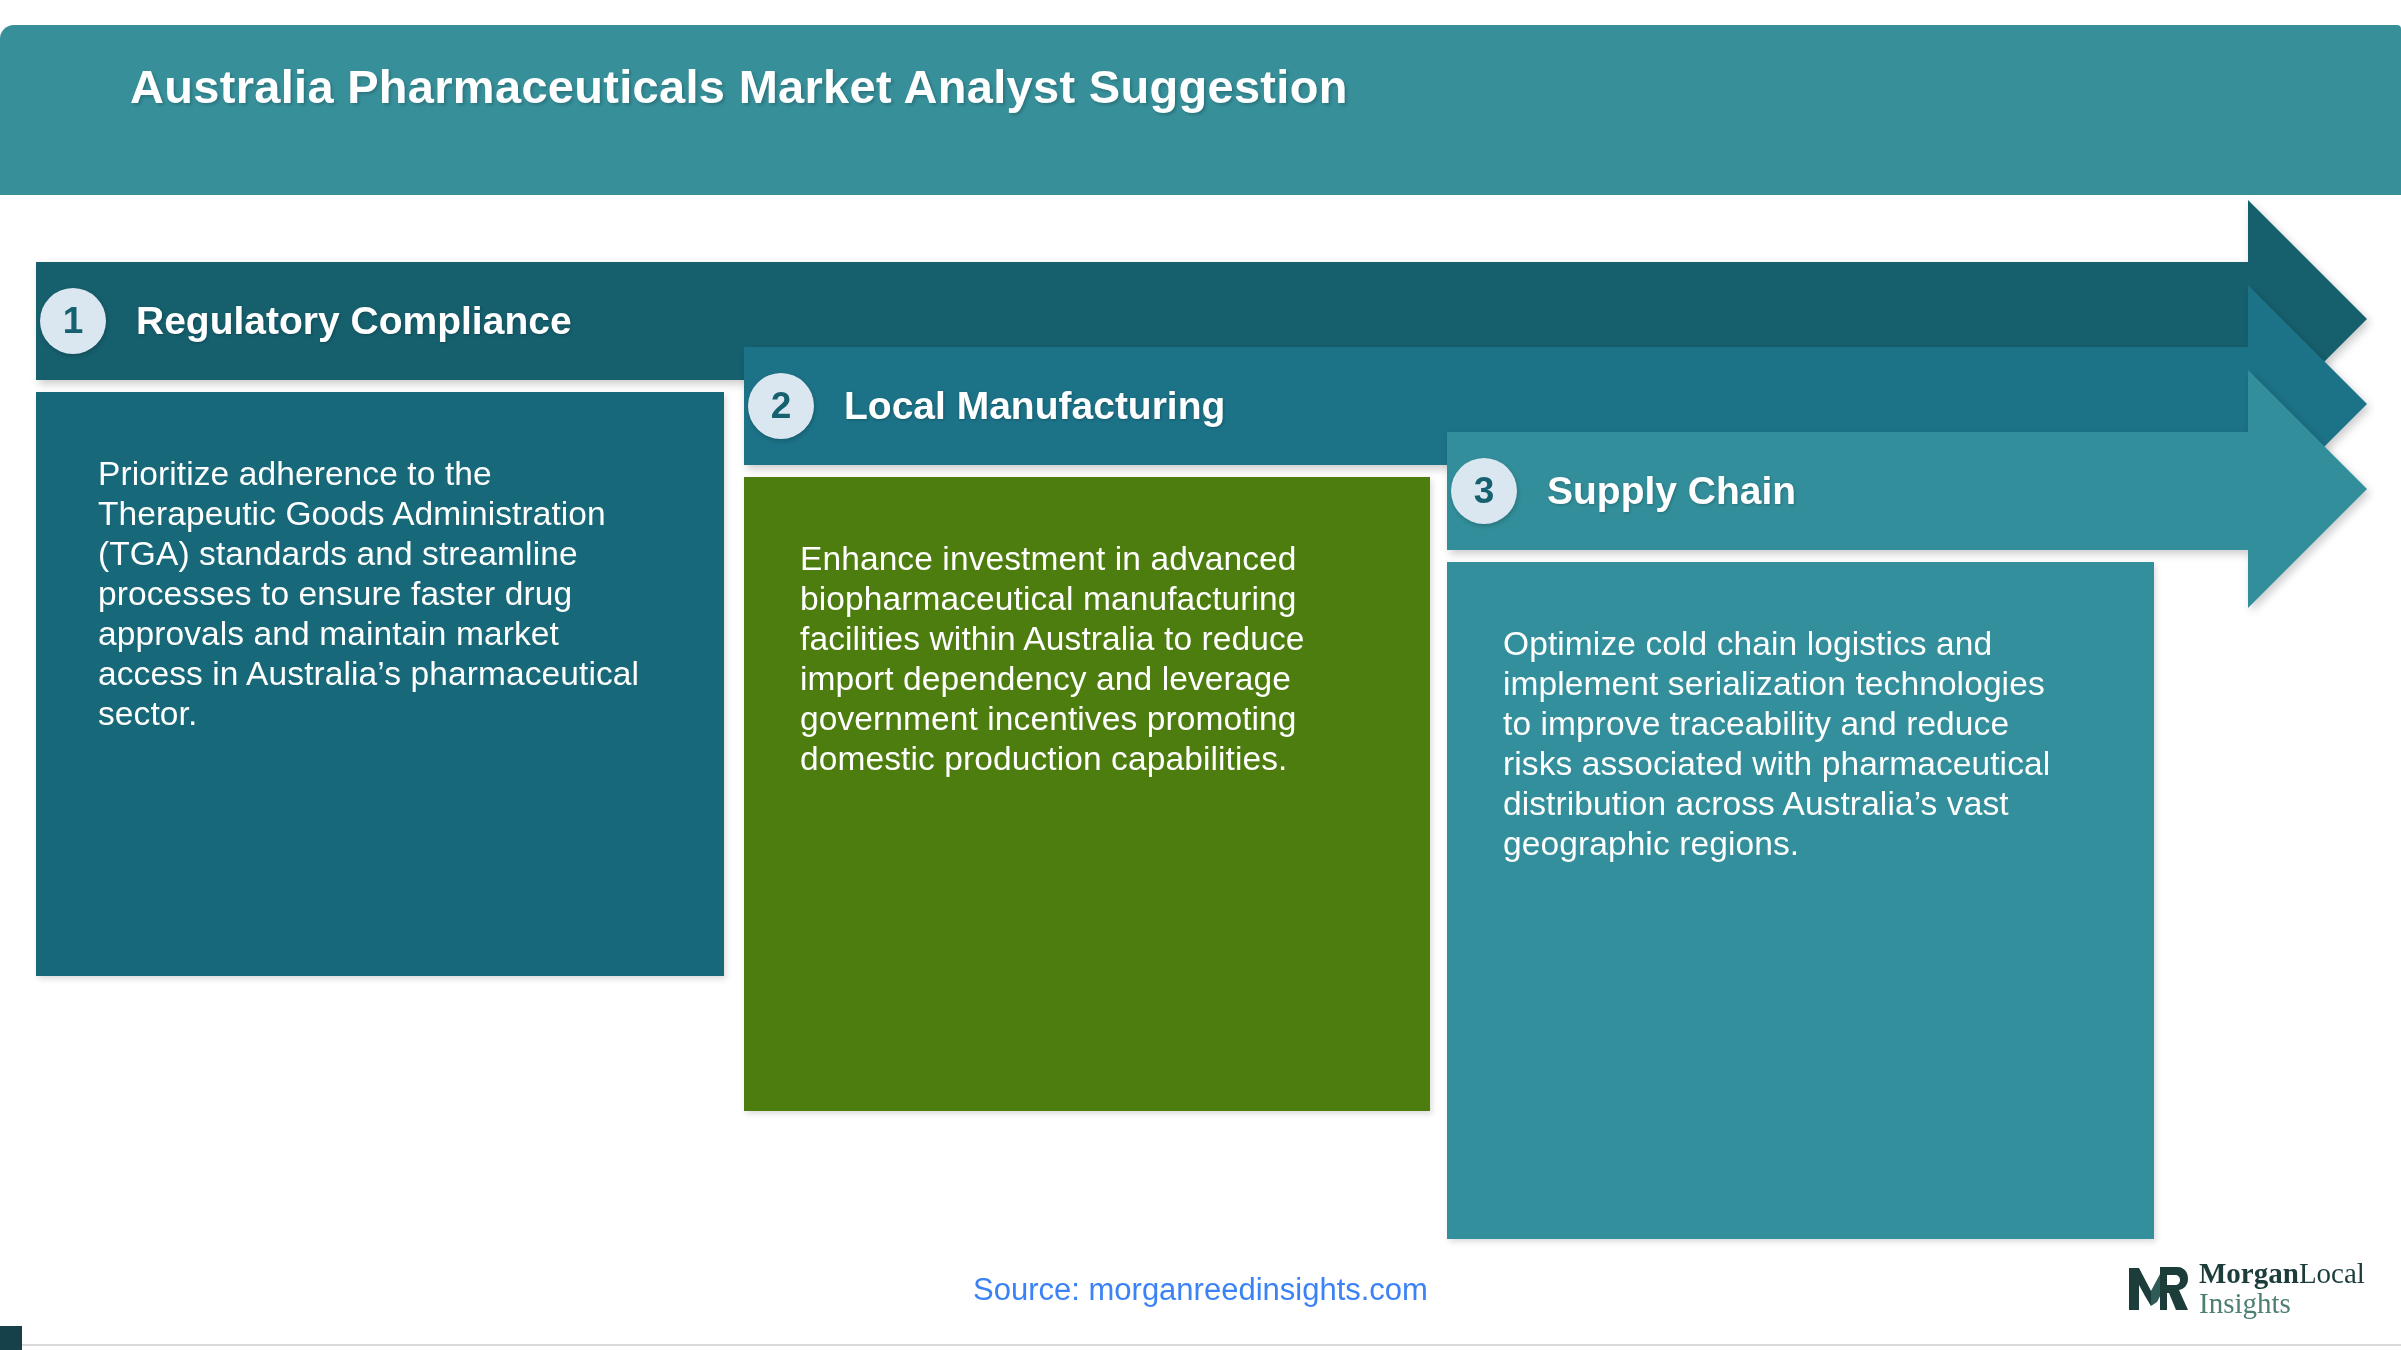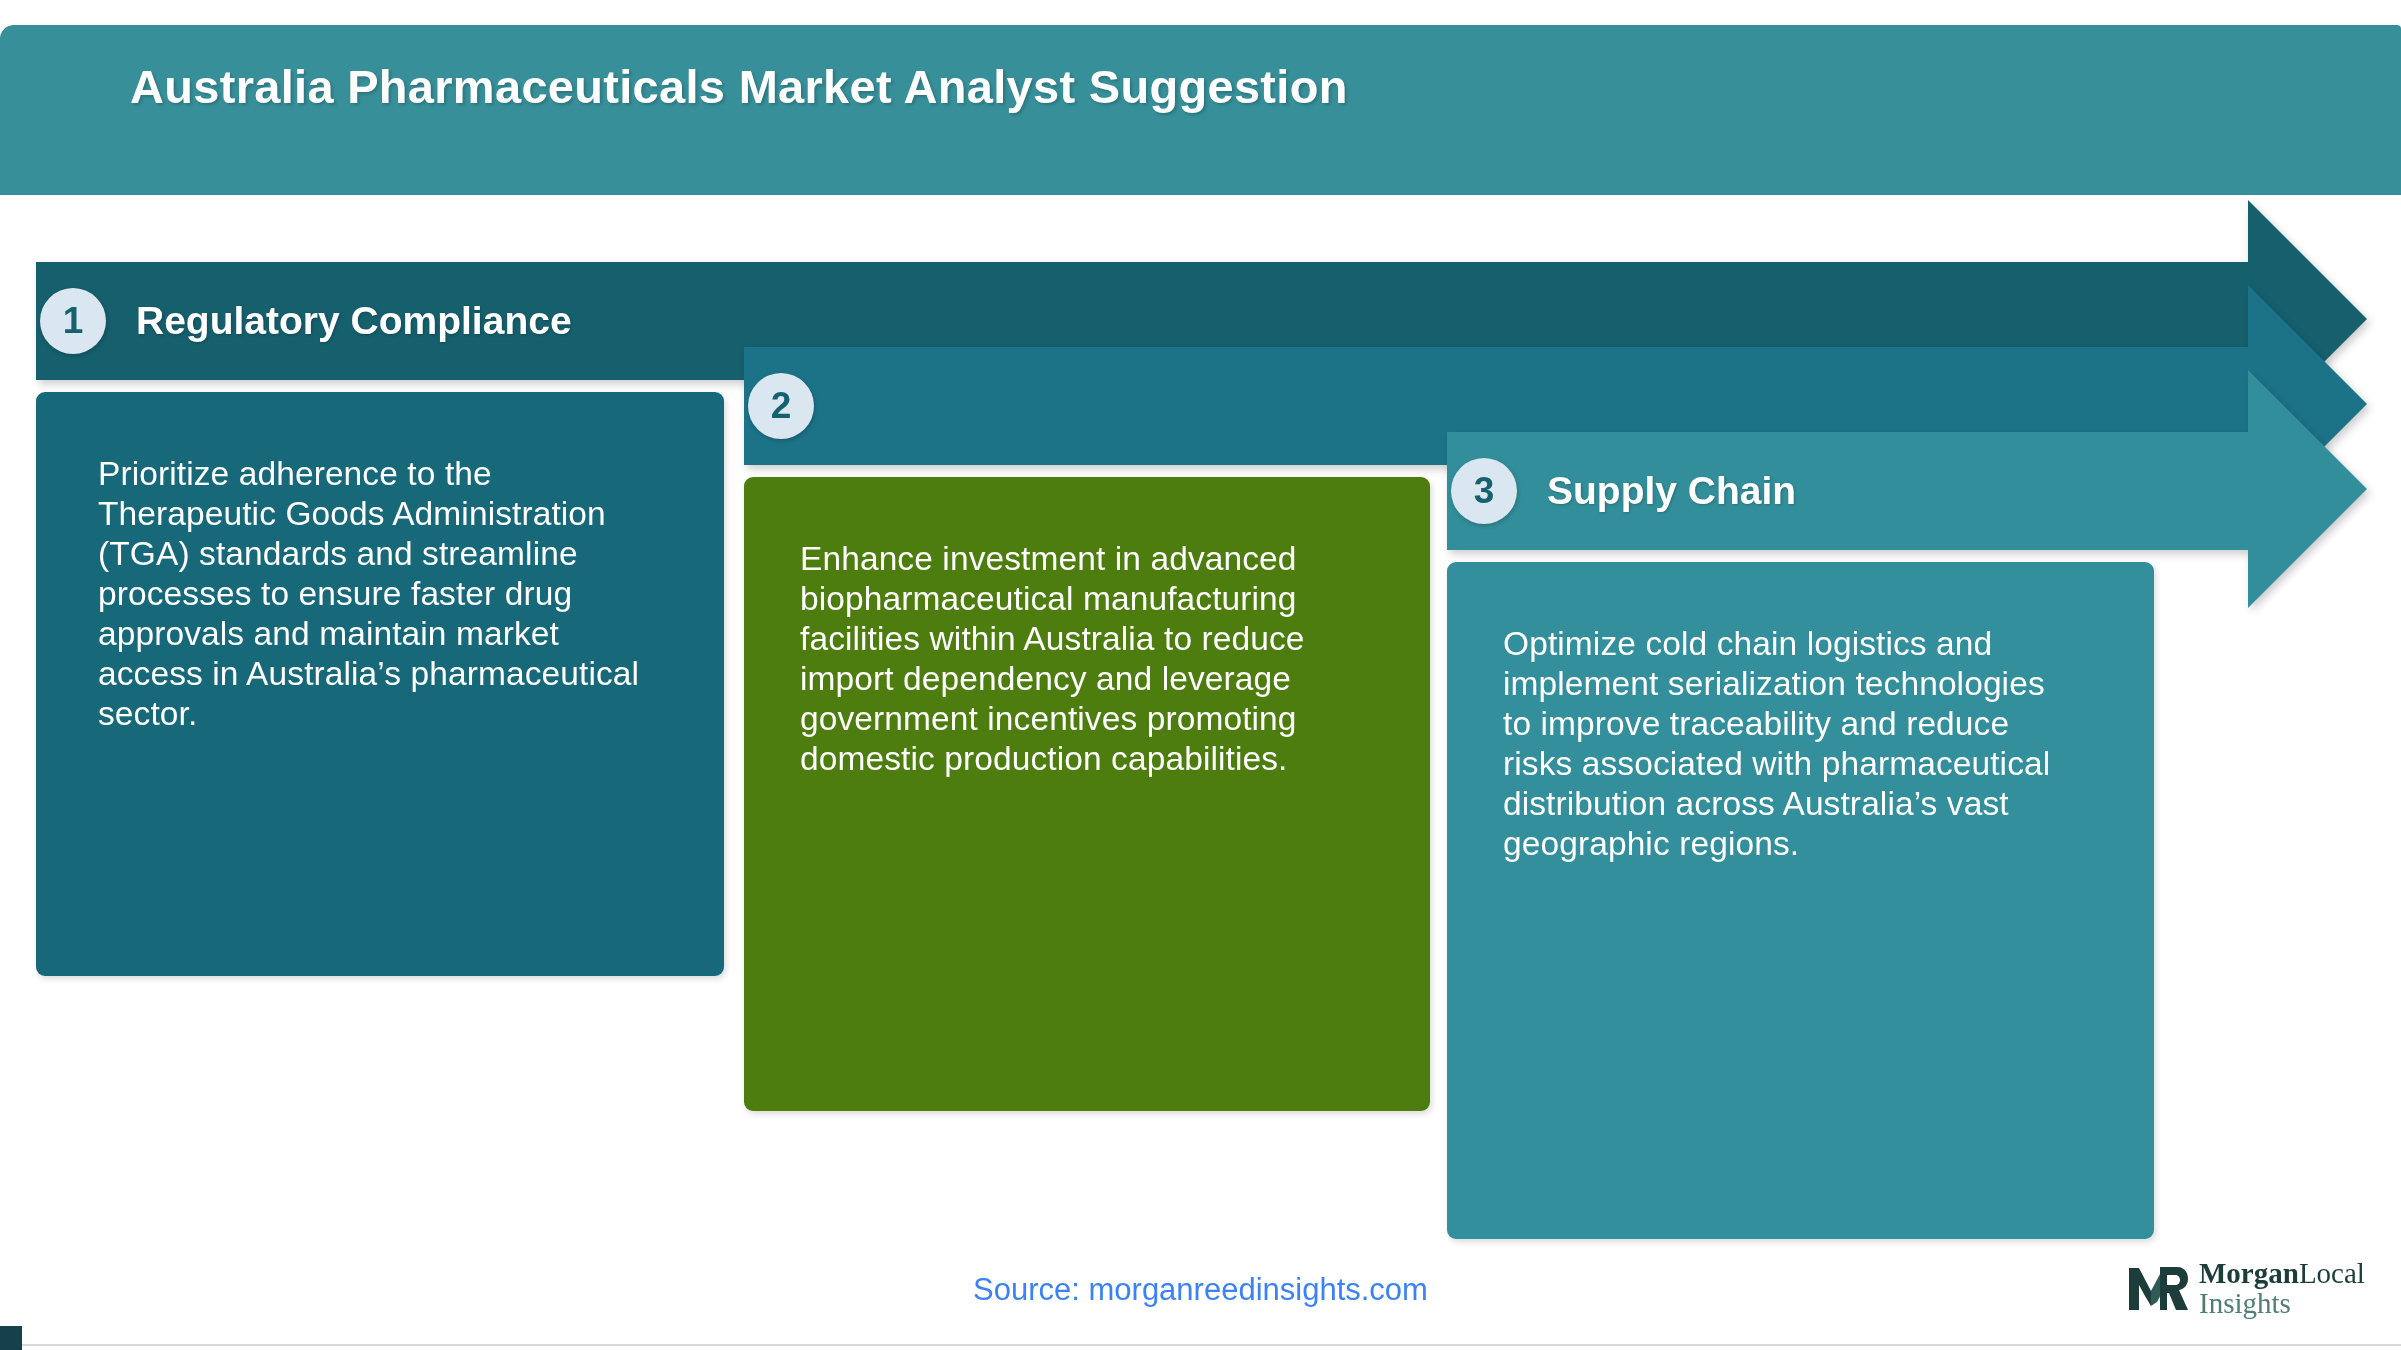--- a/index.html
+++ b/index.html
@@ -82,21 +82,20 @@
     color: #ffffff;
     white-space: nowrap;
     text-shadow: 1px 1px 3px rgba(0,0,0,0.22);
   }
 
   
   .body-card {
     position: absolute;
     box-sizing: border-box;
     box-shadow: 2px 3px 6px rgba(0,0,0,0.14);
-    border-radius: 9px;
   }
   .body-text {
     position: absolute;
     color: #ffffff;
     font-size: 33.5px;
     line-height: 40px;
     letter-spacing: 0.1px;
   }
 
   
@@ -199,20 +198,21 @@
              L 1447,550 Z" fill="#318e9a"></path>
   </svg>
 
   <div class="step-header" style="left:40px; top:262px;">
     <div class="badge">1</div>
     <div class="step-title">Regulatory Compliance</div>
   </div>
 
   <div class="step-header" style="left:748px; top:347px;">
     <div class="badge">2</div>
+    <div class="step-title">Local Manufacturing</div>
   </div>
 
   <div class="step-header" style="left:1451px; top:432px;">
     <div class="badge">3</div>
     <div class="step-title">Supply Chain</div>
   </div>
 
   <div class="body-card" style="left:36px; top:392px; width:688px; height:584px; background:#17697a;">
     <div class="body-text" style="left:62px; top:62px; width:574px;">Prioritize adherence to the Therapeutic Goods Administration (TGA) standards and streamline processes to ensure faster drug approvals and maintain market access in Australia’s pharmaceutical sector.</div>
   </div>

